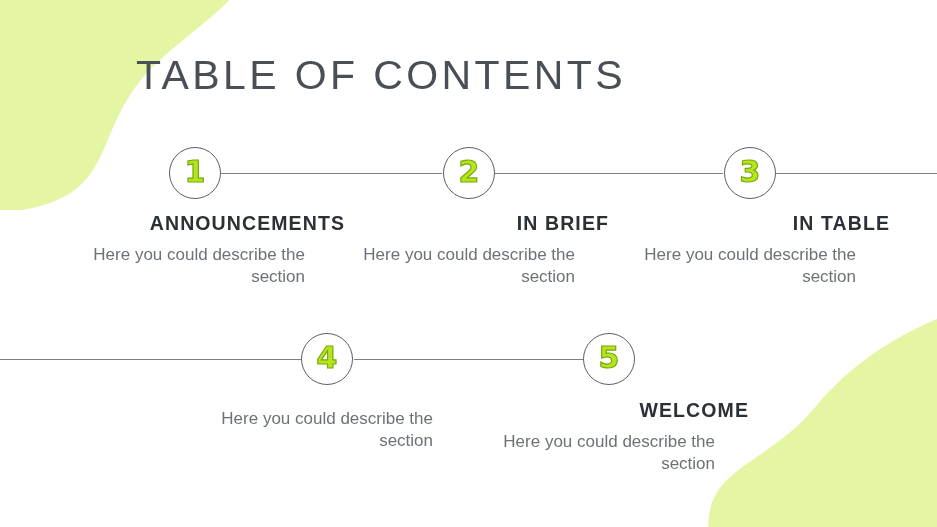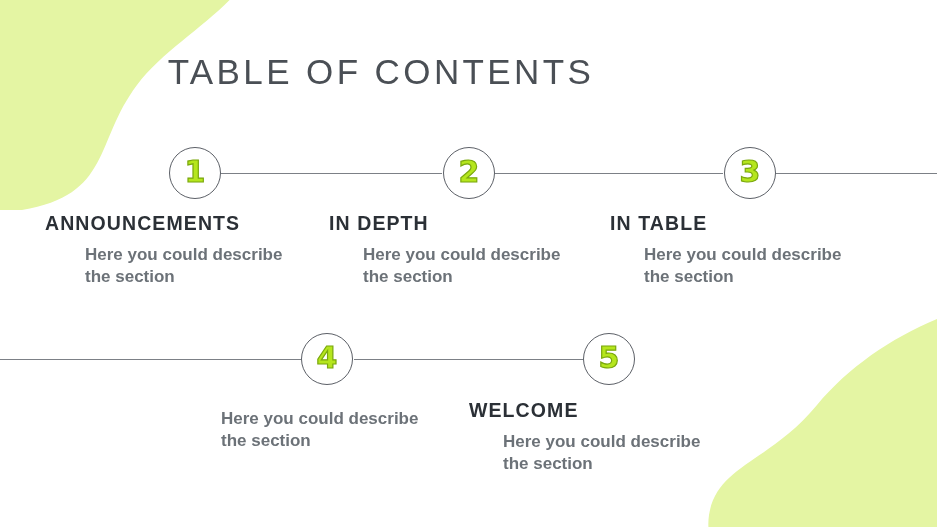--- a/index.html
+++ b/index.html
@@ -36,21 +36,21 @@
     height: 330px;
   }
 
   
   .slide-title {
     position: absolute;
     top: 52px;
     left: 0;
     width: 762px;
     text-align: center;
-    font-size: 35px;
+    font-size: 41px;
     font-weight: 300;
     letter-spacing: 3.4px;
     color: #4a4f55;
     white-space: nowrap;
   }
 
   
   .row {
     position: absolute;
     left: 0;
@@ -83,34 +83,34 @@
     line-height: 1;
     color: #b5e61d;
     -webkit-text-stroke: 1.2px #7ba80f;
     font-family: "DejaVu Sans", sans-serif;
     letter-spacing: 0;
     transform: translateY(-1px);
   }
 
   .entry {
     position: absolute;
-    text-align: left;
+    text-align: right;
   }
   .entry-heading {
     font-size: 19.5px;
     font-weight: 700;
     letter-spacing: 1.1px;
     color: #2b3036;
     white-space: nowrap;
     margin: 0;
   }
   .entry-desc {
     margin: 9px 0 0 0;
     font-size: 17px;
-    font-weight: 700;
+    font-weight: 400;
     line-height: 1.32;
     color: #6c7278;
   }
 </style>
 </head>
 <body>
 
 <div class="slide">
 
   <svg class="blob blob-tl" viewBox="0 0 400 360" aria-hidden="true">
@@ -134,21 +134,21 @@
     </div>
     <div class="entry" style="left:45px; top:212px; width:300px;">
       <p class="entry-heading">ANNOUNCEMENTS</p>
       <p class="entry-desc" style="margin-left:40px; margin-right:40px;">Here you could describe the section</p>
     </div>
 
     <div class="node" style="left:443px; top:147px;">
       <span class="node-num">2</span>
     </div>
     <div class="entry" style="left:329px; top:212px; width:280px;">
-      <p class="entry-heading">IN DEPTH</p>
+      <p class="entry-heading">IN BRIEF</p>
       <p class="entry-desc" style="margin-left:34px; margin-right:34px;">Here you could describe the section</p>
     </div>
 
     <div class="node" style="left:724px; top:147px;">
       <span class="node-num">3</span>
     </div>
     <div class="entry" style="left:610px; top:212px; width:280px;">
       <p class="entry-heading">IN TABLE</p>
       <p class="entry-desc" style="margin-left:34px; margin-right:34px;">Here you could describe the section</p>
     </div>

